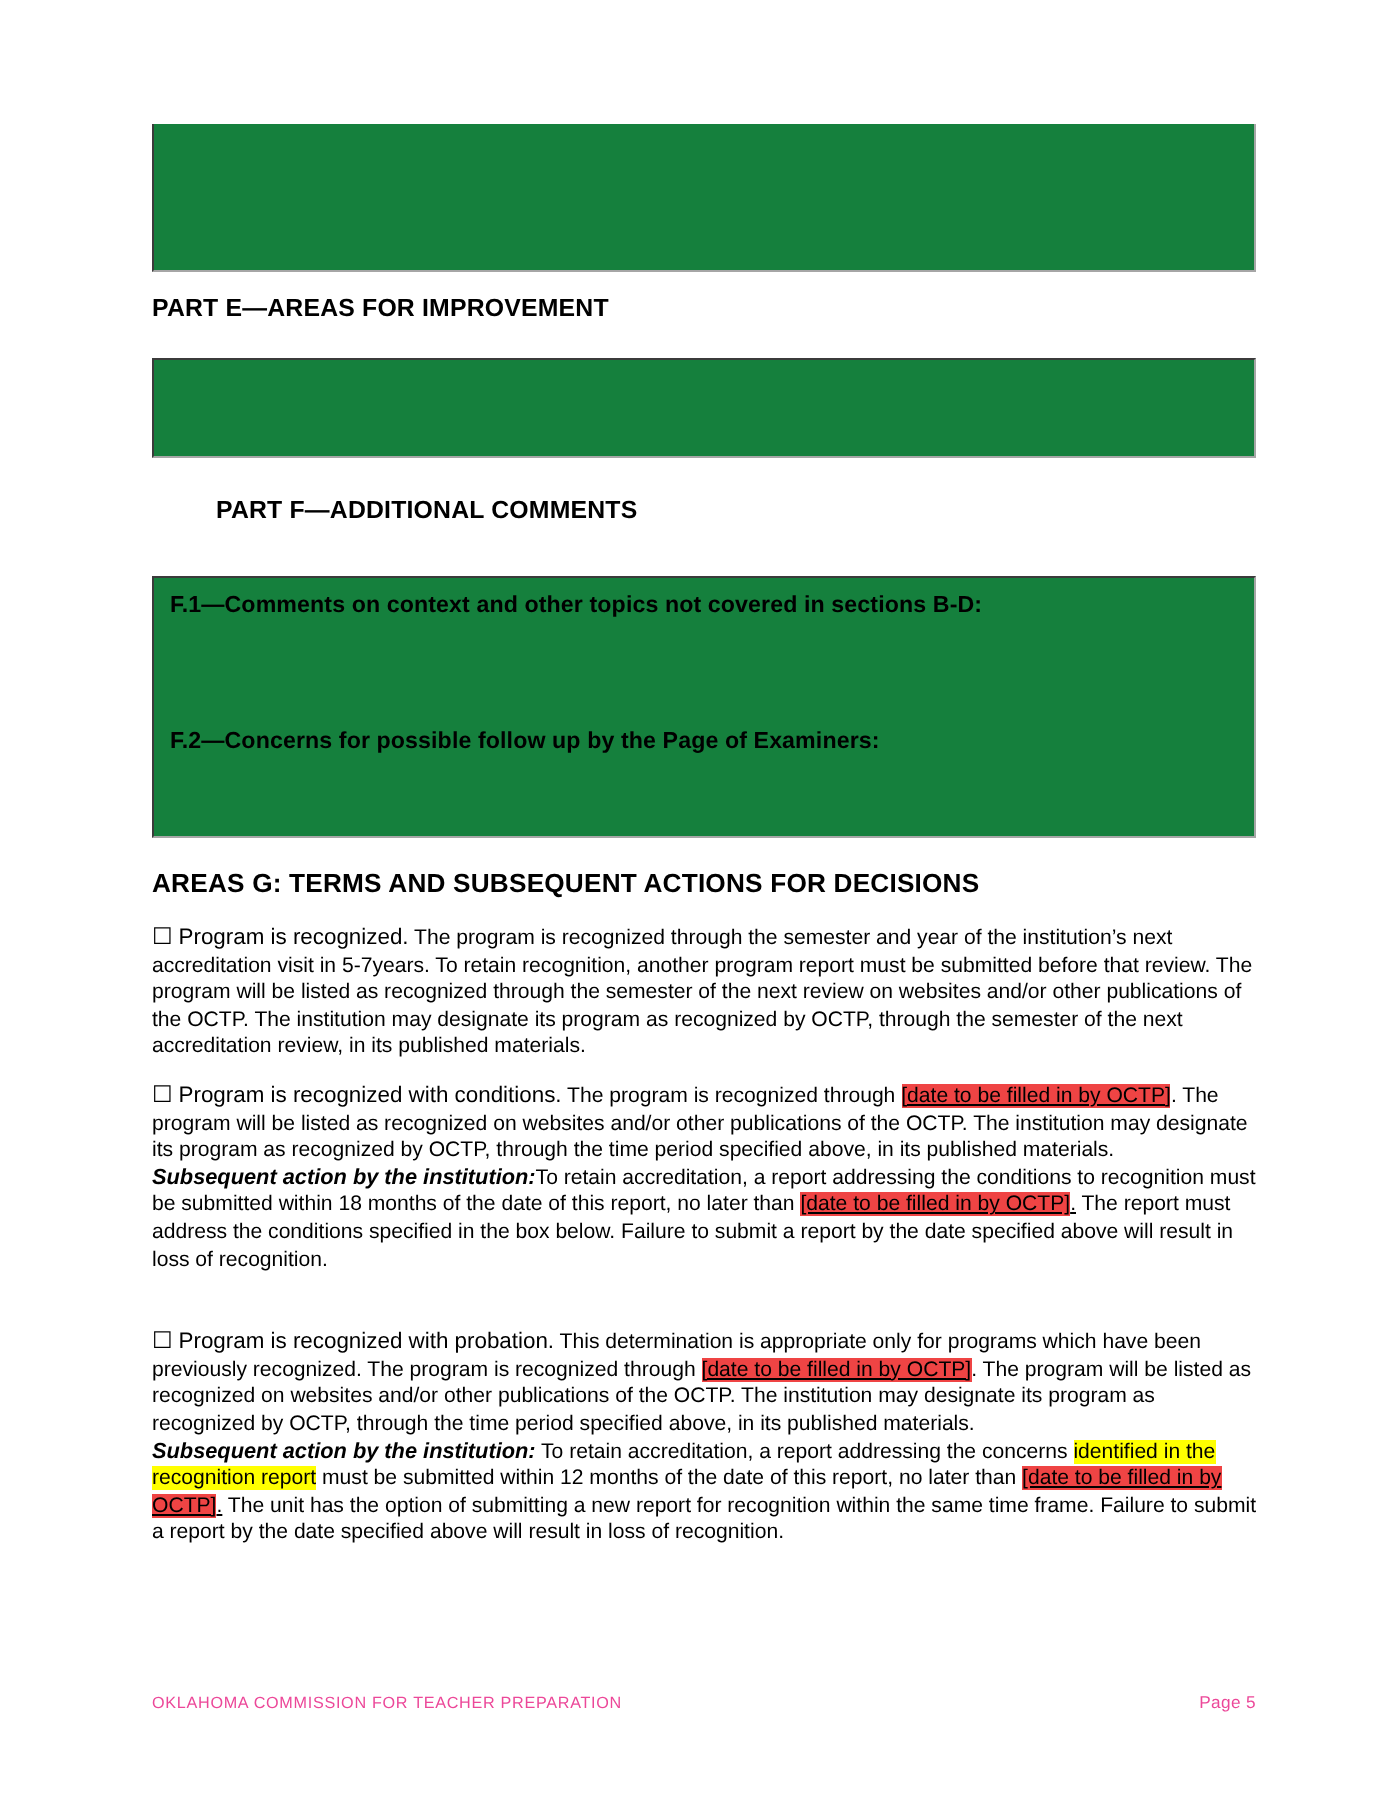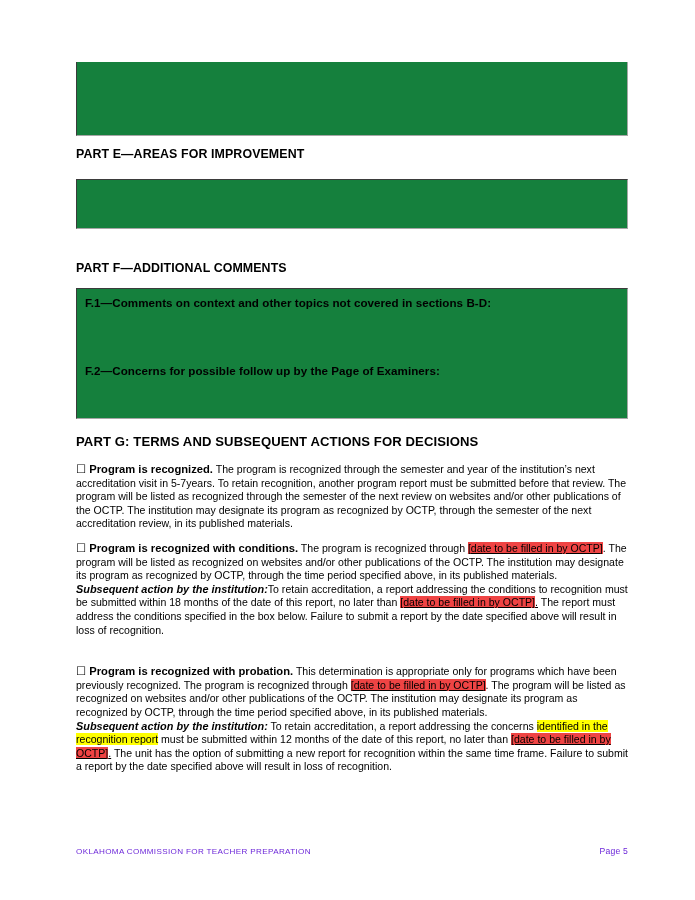--- a/index.html
+++ b/index.html
@@ -67,21 +67,21 @@
   
   .part-heading {
     position: absolute;
     left: 0;
     font-size: 12.4px;
     font-weight: bold;
     letter-spacing: 0.1px;
     white-space: nowrap;
   }
   #heading-part-e { top: 147px; }
-  #heading-part-f { top: 261px; }
+  #heading-part-f { top: 248px; margin-left: 32px; }
   #heading-part-g { top: 434px; font-size: 13.1px; }
 
   .box-label {
     font-size: 11.6px;
     font-weight: bold;
     letter-spacing: 0.05px;
     white-space: nowrap;
   }
   .f1 { margin: 0 0 0 0; }
   .f2 { margin: 55px 0 0 0; }
@@ -102,21 +102,21 @@
   .term-block:last-child { margin-bottom: 0; margin-top: 28px; }
   .term-block p {
     margin: 0;
   }
   .cb {
     font-size: 11.5px;
     line-height: 11.5px;
     font-family: "DejaVu Sans", sans-serif;
   }
   .term-title {
-    font-weight: bold;
+    font-weight: normal;
     font-size: 11.2px;
     text-align: center;
   }
   .subseq {
     font-weight: bold;
     font-style: italic;
     font-size: 10.9px;
   }
   .hl {
     background-color: #ffff00;
@@ -132,21 +132,21 @@
 
   
   #footer {
     position: absolute;
     left: 76px;
     top: 846px;
     width: 552px;
     display: flex;
     justify-content: space-between;
     align-items: baseline;
-    color: #6d28d9;
+    color: #ec4899;
   }
   #footer-org {
     font-size: 8.1px;
     letter-spacing: 0.35px;
   }
   #footer-page {
     font-size: 8.6px;
     letter-spacing: 0.2px;
   }
 </style>
@@ -163,21 +163,21 @@
 
     <div id="box-part-e" class="box"></div>
 
     <div id="heading-part-f" class="part-heading">PART F—ADDITIONAL COMMENTS</div>
 
     <div id="box-part-f" class="box">
       <div class="box-label f1">F.1—Comments on context and other topics not covered in sections B-D:</div>
       <div class="box-label f2">F.2—Concerns for possible follow up by the Page of Examiners:</div>
     </div>
 
-    <div id="heading-part-g" class="part-heading">PART G:  TERMS AND SUBSEQUENT ACTIONS FOR DECISIONS</div>
+    <div id="heading-part-g" class="part-heading">AREAS G:  TERMS AND SUBSEQUENT ACTIONS FOR DECISIONS</div>
 
     <div id="part-g-body">
         <div class="term-block">
           <p><span class="cb">☐</span> <span class="term-title">Program is recognized.</span> The program is recognized through the semester and year of the institution’s next accreditation visit in 5-7years. To retain recognition, another program report must be submitted before that review. The program will be listed as recognized through the semester of the next review on websites and/or other publications of the OCTP. The institution may designate its program as recognized by OCTP, through the semester of the next accreditation review, in its published materials.</p>
         </div>
         <div class="term-block">
           <p><span class="cb">☐</span> <span class="term-title">Program is recognized with conditions.</span> The program is recognized through <span class="hl-u">[date to be filled in by OCTP]</span>. The program will be listed as recognized on websites and/or other publications of the OCTP. The institution may designate its program as recognized by OCTP, through the time period specified above, in its published materials.</p>
           <p><span class="subseq">Subsequent action by the institution:</span>To retain accreditation, a report addressing the conditions to recognition must be submitted within 18 months of the date of this report, no later than <span class="hl-u">[date to be filled in by OCTP]</span><span class="u-only">.</span> The report must address the conditions specified in the box below. Failure to submit a report by the date specified above will result in loss of recognition.</p>
         </div>
         <div class="term-block">

